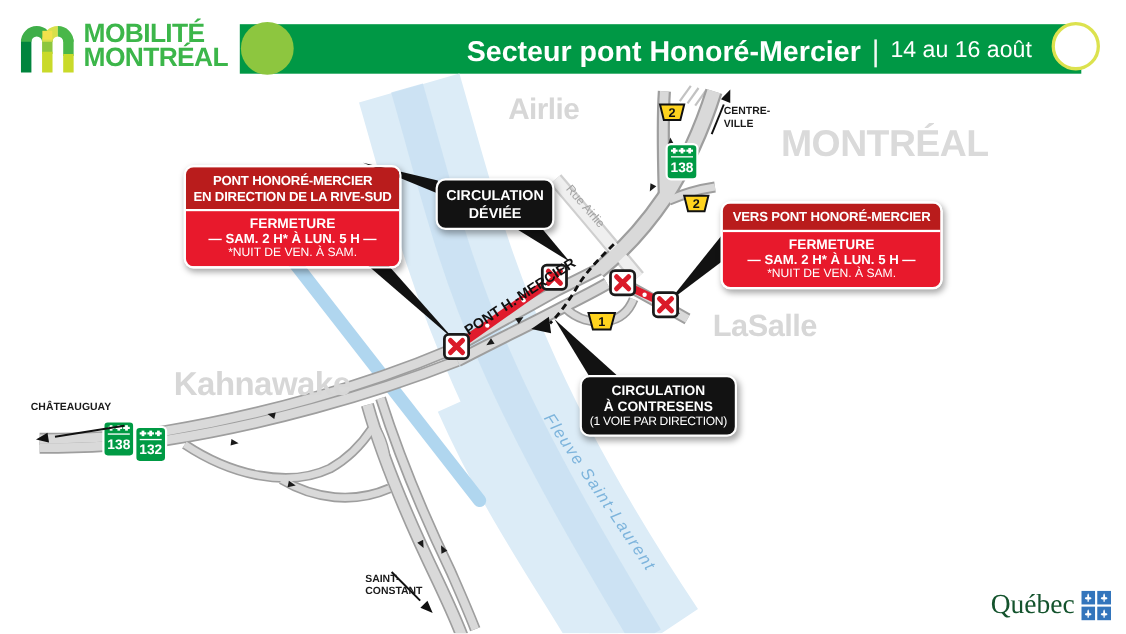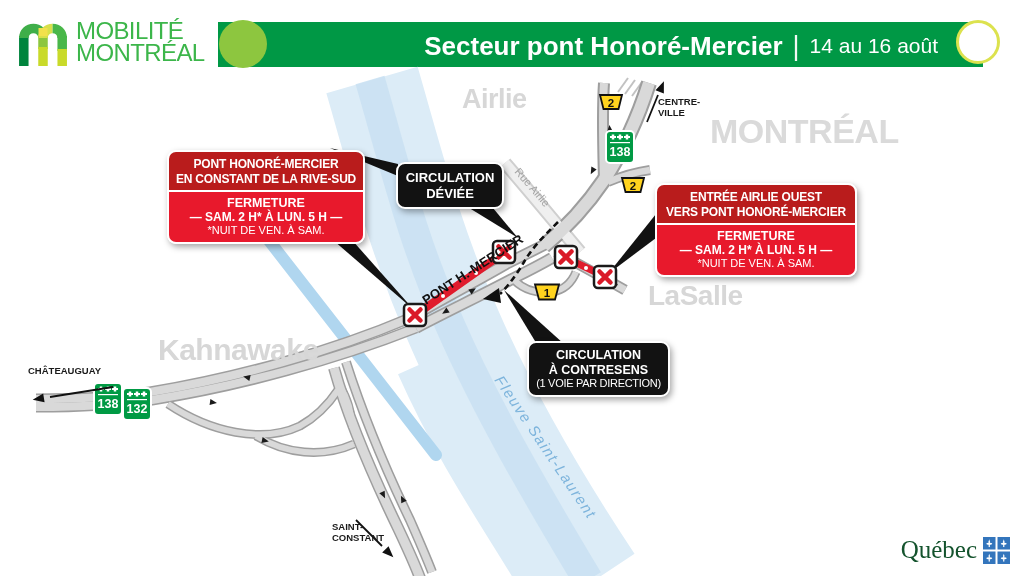--- a/index.html
+++ b/index.html
@@ -1,20 +1,20 @@
 <!DOCTYPE html>
 <html><head>
 <meta charset="utf-8">
 <style>
   html,body{margin:0;padding:0;background:#fff;}
   #screen{position:relative;width:1024px;height:576px;background:#ffffff;overflow:hidden;
           font-family:"Liberation Sans",sans-serif;}
   
   .logo-m{position:absolute;left:18px;top:15px;}
-  .logo-text{position:absolute;left:76px;top:20px;font-size:24px;font-weight:400;line-height:22px;
+  .logo-text{position:absolute;left:76px;top:20px;font-size:24px;font-weight:700;line-height:22px;
              letter-spacing:-0.6px;color:#3cb64a;}
   .green-bar{position:absolute;left:218px;top:22px;width:765px;height:45px;background:#009845;}
   .bar-circle-left{position:absolute;left:219px;top:20px;width:48px;height:48px;border-radius:50%;
                    background:#8dc63f;}
   .bar-circle-right{position:absolute;left:956px;top:20px;width:44px;height:44px;border-radius:50%;
                     background:#ffffff;border:3px solid #dce24e;box-sizing:border-box;}
   .bar-title{position:absolute;right:86px;top:22px;height:48px;display:flex;align-items:center;
              color:#fff;white-space:nowrap;}
   .bar-title .t1{font-size:26px;font-weight:700;}
   .bar-title .sep{font-size:27px;font-weight:400;margin:0 10px;opacity:.95;}
@@ -268,37 +268,36 @@
     <div>VILLE</div>
   </div>
   <div class="dirlabel htmltxt" style="left:332px;top:522px;">
     <div>SAINT-</div>
     <div>CONSTANT</div>
   </div>
 
   <div class="callout boxA">
     <div class="blk">
       <div class="b1">PONT HONORÉ-MERCIER</div>
-      <div class="b1">EN CONSTANT DE LA RIVE-SUD</div>
+      <div class="b1">EN DIRECTION DE LA RIVE-SUD</div>
     </div>
     <div class="red">
       <div class="st">FERMETURE</div>
       <div class="sc">— SAM. 2 H* À LUN. 5 H —</div>
       <div class="nt">*NUIT DE VEN. À SAM.</div>
     </div>
   </div>
 
   <div class="callout boxB">
     <div>CIRCULATION</div>
     <div>DÉVIÉE</div>
   </div>
 
   <div class="callout boxC">
     <div class="blk">
-      <div class="b1">ENTRÉE AIRLIE OUEST</div>
       <div class="b1">VERS PONT HONORÉ-MERCIER</div>
     </div>
     <div class="red">
       <div class="st">FERMETURE</div>
       <div class="sc">— SAM. 2 H* À LUN. 5 H —</div>
       <div class="nt">*NUIT DE VEN. À SAM.</div>
     </div>
   </div>
 
   <div class="callout boxD">

